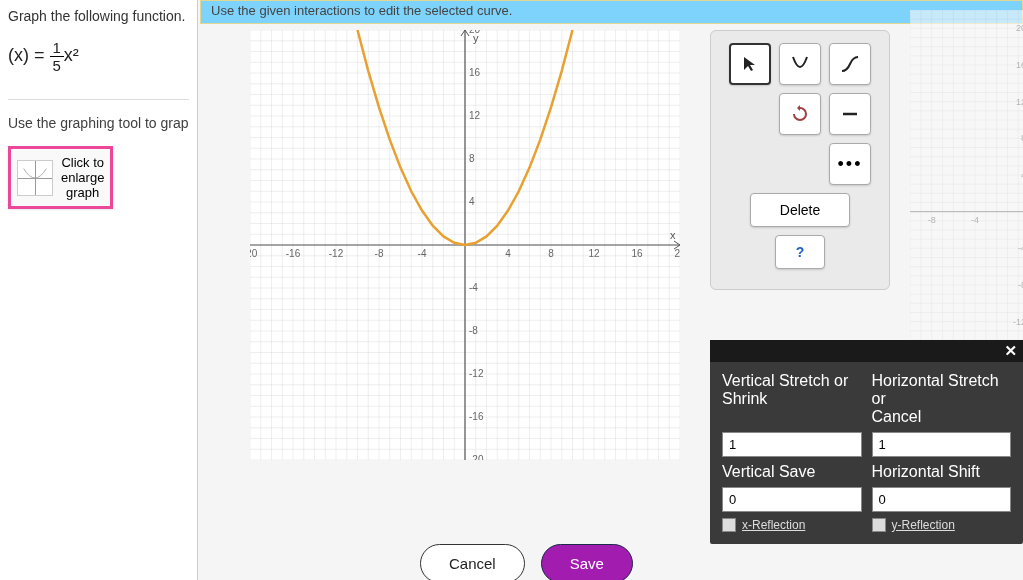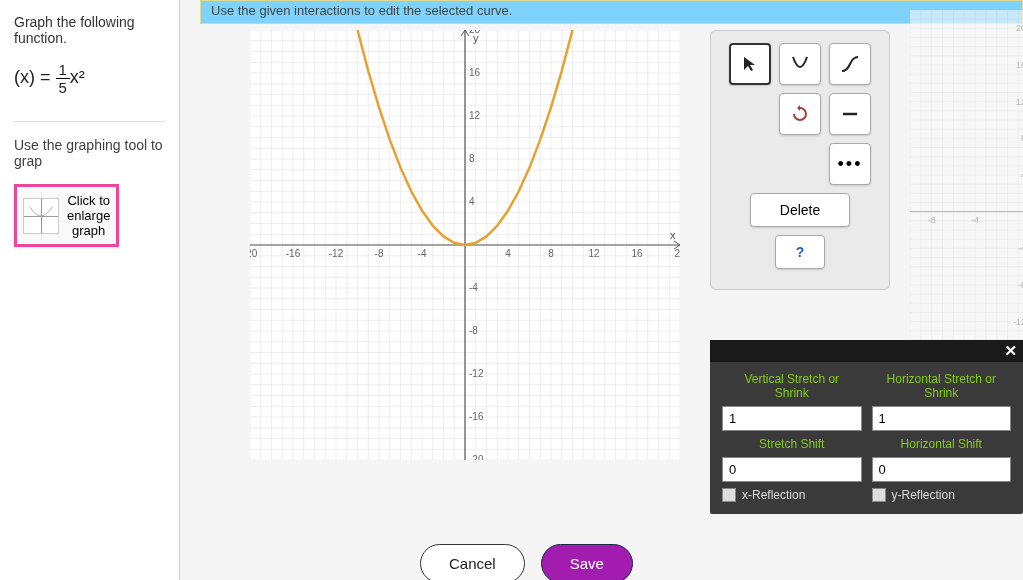--- a/index.html
+++ b/index.html
@@ -8,25 +8,25 @@
       background: #f5f5f5;
       width: 1023px;
       height: 580px;
       overflow: hidden;
       position: relative;
     }
     .left-panel {
       position: absolute;
       left: 0;
       top: 0;
-      width: 180px;
+      width: 198px;
       height: 100%;
       background: #fff;
       border-right: 1px solid #ccc;
-      padding: 14px;
+      padding: 8px;
     }
     .instruction-bar {
       position: absolute;
       left: 200px;
       top: 0;
       right: 0;
       height: 24px;
       background: #7dd3fc;
       border: 1px solid #e0d890;
       padding: 2px 10px;
@@ -152,34 +152,35 @@
       font-size: 15px;
       font-weight: bold;
       cursor: pointer;
     }
     .transform-body {
       display: grid;
       grid-template-columns: 1fr 1fr;
       gap: 6px 10px;
       padding: 10px 12px 12px 12px;
     }
-    .tf-label { text-align: center; font-size: 12px; color: #84cc16; }
+    .tf-label { text-align: left; font-size: 16px; color: #ffffff; }
     .tf-input {
       width: 100%;
       background: #fff;
       border: 1px solid #888;
       padding: 4px 6px;
       font-size: 13px;
       color: #000;
     }
     .tf-check {
       display: flex;
       align-items: flex-start;
       gap: 6px;
       color: #ddd;
+      text-decoration: underline;
     }
     .tf-check .box {
       width: 14px; height: 14px;
       background: #ddd;
       border: 1px solid #888;
     }
 
     .dialog-buttons {
       position: absolute;
       left: 420px;
@@ -392,24 +393,24 @@
 </div>
 
 <div class="transform-panel">
   <div class="transform-header">
     <span class="close-x">✕</span>
   </div>
   <div class="transform-body">
     <div class="tf-label" style="white-space:pre-line;">Vertical Stretch or
 Shrink</div>
     <div class="tf-label" style="white-space:pre-line;">Horizontal Stretch or
-Shrink</div>
+Cancel</div>
     <input class="tf-input" value="1" style="">
     <input class="tf-input" value="1" style="">
-    <div class="tf-label">Stretch Shift</div>
+    <div class="tf-label">Vertical Save</div>
     <div class="tf-label">Horizontal Shift</div>
     <input class="tf-input" value="0" style="">
     <input class="tf-input" value="0" style="">
     <label class="tf-check">
       <span class="box"></span>
       <span>x-Reflection</span>
     </label>
     <label class="tf-check">
       <span class="box"></span>
       <span>y-Reflection</span>

